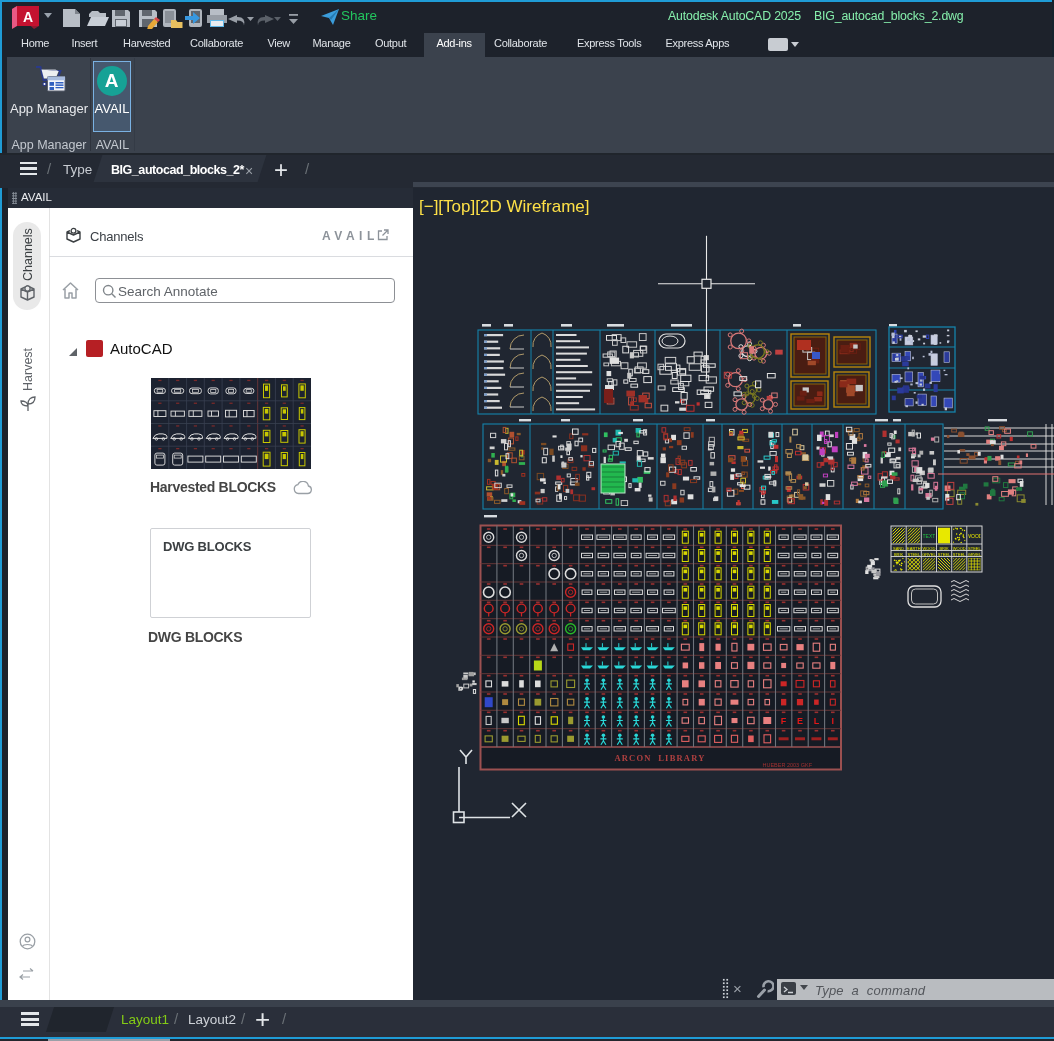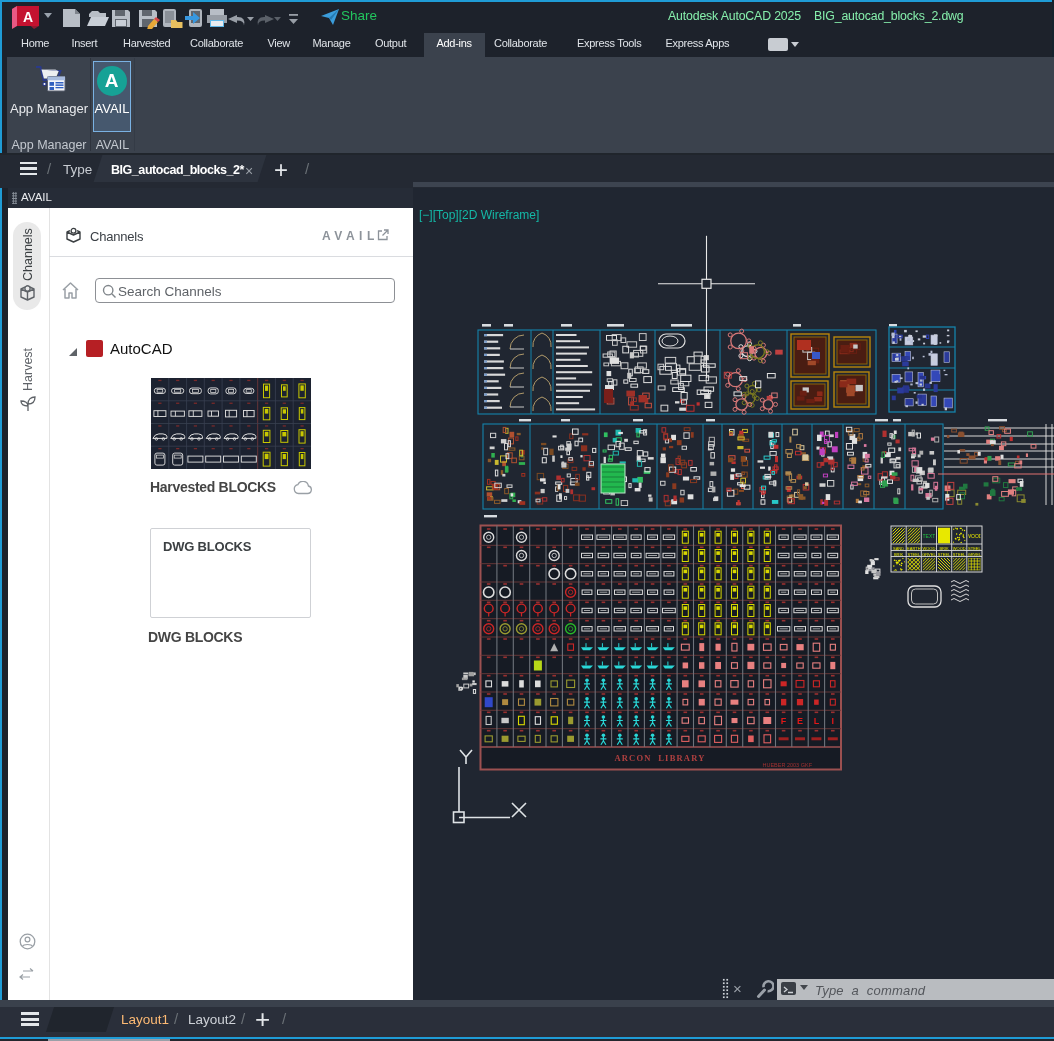--- a/index.html
+++ b/index.html
@@ -1844,21 +1844,21 @@
     <line x1="706.5" y1="288.3" x2="706.5" y2="331.8" stroke="#e8e8e8" stroke-width="1.1"></line>
     <rect x="702.0" y="279.3" width="9.0" height="9.0" fill="none" stroke="#e8e8e8" stroke-width="1.2"></rect>
     <line x1="706.5" y1="330.0" x2="706.5" y2="378.0" stroke="#e8e8e8" stroke-width="1.1"></line>
     <line x1="459.0" y1="767.0" x2="459.0" y2="812.0" stroke="#dfe3e6" stroke-width="1.6"></line>
     <line x1="459.0" y1="817.5" x2="510.0" y2="817.5" stroke="#dfe3e6" stroke-width="1.6"></line>
     <rect x="453.5" y="812.0" width="10.5" height="10.5" fill="none" stroke="#dfe3e6" stroke-width="1.6"></rect>
     <path d="M 460 750 L 466 757 L 472 750 M 466 757 L 466 764" stroke="#dfe3e6" stroke-width="1.6" fill="none"></path>
     <path d="M 512 803 L 526 817 M 526 803 L 512 817" stroke="#dfe3e6" stroke-width="1.6" fill="none"></path>
   </svg>
 
-<div class="abs" style="left:419px;top:208px;color:#14b8a6;font-size:12px">[−][Top][2D Wireframe]</div>
+<div class="abs" style="left:419px;top:197px;color:#fde047;font-size:17px">[−][Top][2D Wireframe]</div>
 
 <div class="abs" style="left:722px;top:978px;width:7px;height:21px;background-image:radial-gradient(circle,#cdd2d8 1px,transparent 1.2px);background-size:3.5px 3.5px"></div>
 <div class="abs" style="left:733px;top:980px;color:#9aa0a8;font-size:15px">×</div>
 <div class="abs" style="left:755px;top:979px;width:19px;height:20px">
 <svg width="19" height="20" viewBox="0 0 19 20">
       <path d="M3.5 17.5 L9.5 11" stroke="#9aa0a8" stroke-width="3" stroke-linecap="round"></path>
       <path d="M8.6 8.2 A5 5 0 1 1 12.6 12.1" stroke="#9aa0a8" stroke-width="2.6" fill="none"></path>
       <path d="M9.2 4.2 L13.6 3.4 M15.8 6.2 L15.2 10.6" stroke="#9aa0a8" stroke-width="0" fill="none"></path>
     </svg></div>
 <div class="abs" style="left:777px;top:978.5px;width:277px;height:21px;background:#b9bcc0"></div>
@@ -2035,21 +2035,21 @@
 <div class="abs" style="left:49px;top:256px;width:364px;height:1px;background:#dadce0"></div>
 
 <div class="abs" style="left:61px;top:281px"><svg width="19" height="19" viewBox="0 0 19 19">
       <path d="M2 9 L9.5 2 L17 9 M4 8 V17 H8 V12 H11 V17 H15 V8" stroke="#9aa0a6" stroke-width="1.5" fill="none" stroke-linejoin="round"></path>
     </svg></div>
 <div class="abs" style="left:95px;top:278px;width:300px;height:25px;border:1px solid #8d9095;border-radius:4px;background:#fff"></div>
 <div class="abs" style="left:102px;top:283.5px"><svg width="15" height="15" viewBox="0 0 15 15">
       <circle cx="6.2" cy="6.2" r="4.7" stroke="#80868b" stroke-width="1.4" fill="none"></circle>
       <path d="M9.8 9.8 L13.5 13.5" stroke="#80868b" stroke-width="1.4"></path>
     </svg></div>
-<div class="abs" style="left:118px;top:283.5px;color:#5f6368;font-size:13.5px">Search Channels</div>
+<div class="abs" style="left:118px;top:283.5px;color:#5f6368;font-size:13.5px">Search Annotate</div>
 
 <div class="abs" style="left:69px;top:343px"><svg width="9" height="9">
       <path d="M8 0 V8 H0 Z" fill="#5f6368"></path>
     </svg></div>
 <div class="abs" style="left:86px;top:340px;width:17px;height:17px;background:#b61f24;border-radius:2px"></div>
 <div class="abs" style="left:110px;top:340px;color:#111;font-size:15px">AutoCAD</div>
 
 <div class="abs" style="left:150px;top:479px;color:#454545;font-size:14px;font-weight:bold;letter-spacing:-0.3px">Harvested BLOCKS</div>
 <div class="abs" style="left:293px;top:481px"><svg width="19" height="14" viewBox="0 0 19 14">
       <path d="M5.5 12.5 a4.5 4.5 0 0 1 -0.6 -8.9 a5.5 5.5 0 0 1 10.5 1.4 a3.8 3.8 0 0 1 -0.9 7.5 z" stroke="#9aa0a6" stroke-width="1.3" fill="none"></path>
@@ -2184,20 +2184,20 @@
       <rect x="149.8" y="76.0" width="2.6" height="5.1" fill="#c8c800"></rect>
     </svg></div>
 
 <div class="abs" style="left:0;top:999.5px;width:1054px;height:7.5px;background:#3a414c"></div>
 <div class="abs" style="left:0;top:1007px;width:1054px;height:30px;background:#2a2f3a"></div>
 <div class="abs" style="left:21px;top:1011.5px;width:18px;height:14px;border-top:3px solid #e4e7ea;border-bottom:3px solid #e4e7ea">
     <div style="margin-top:3.2px;height:3px;background:#e4e7ea"></div>
   </div>
 <div class="abs" style="left:50px;top:1007px;width:60px;height:25px;background:#20252d;transform:skewX(-18deg)"></div>
 <div class="abs" style="left:63px;top:984px;color:#fff;font-size:13.5px;font-weight:bold">Model</div>
-<div class="abs" style="left:121px;top:1012px;color:#fdba74;font-size:13.5px">Layout1</div>
+<div class="abs" style="left:121px;top:1012px;color:#84cc16;font-size:13.5px">Layout1</div>
 <div class="abs" style="left:174px;top:1010px;color:#6a7076;font-size:15px">/</div>
 <div class="abs" style="left:188px;top:1012px;color:#ced2d8;font-size:13.5px">Layout2</div>
 <div class="abs" style="left:241px;top:1010px;color:#6a7076;font-size:15px">/</div>
 <div class="abs" style="left:255px;top:1004px;color:#e4e7ea;font-size:26px;font-weight:300">+</div>
 <div class="abs" style="left:282px;top:1010px;color:#6a7076;font-size:15px">/</div>
 <div class="abs" style="left:0;top:1037px;width:1054px;height:2px;background:#1f9cd6"></div>
 <div class="abs" style="left:0;top:1039px;width:1054px;height:2px;background:#23272e"></div>
 <div class="abs" style="left:48px;top:1039px;width:122px;height:2px;background:#9aa0a8"></div>
 </body></html>

